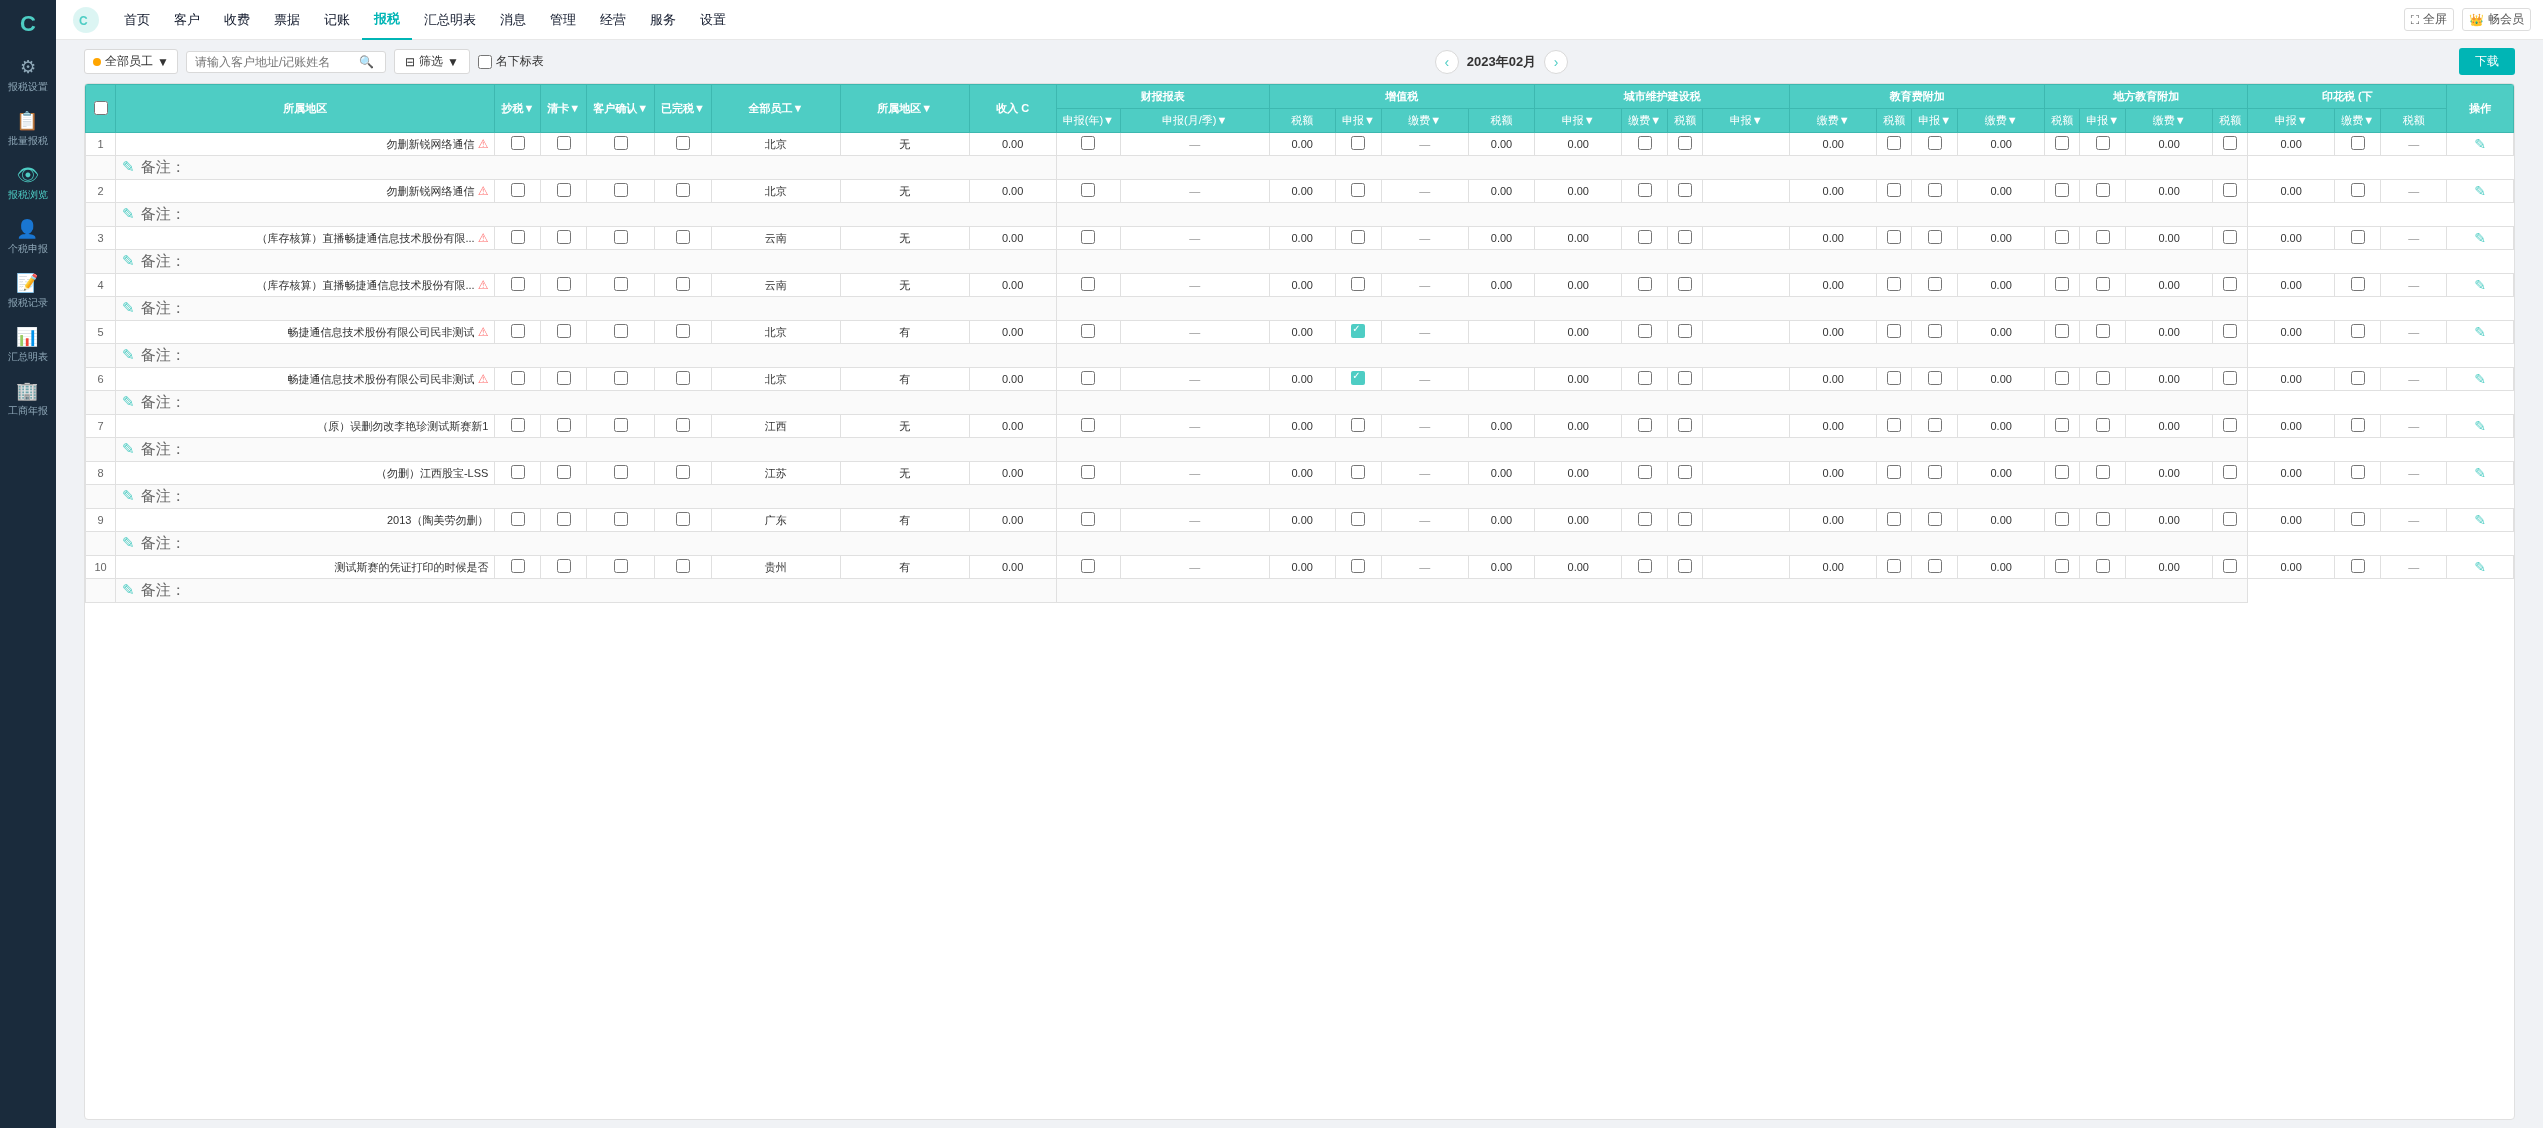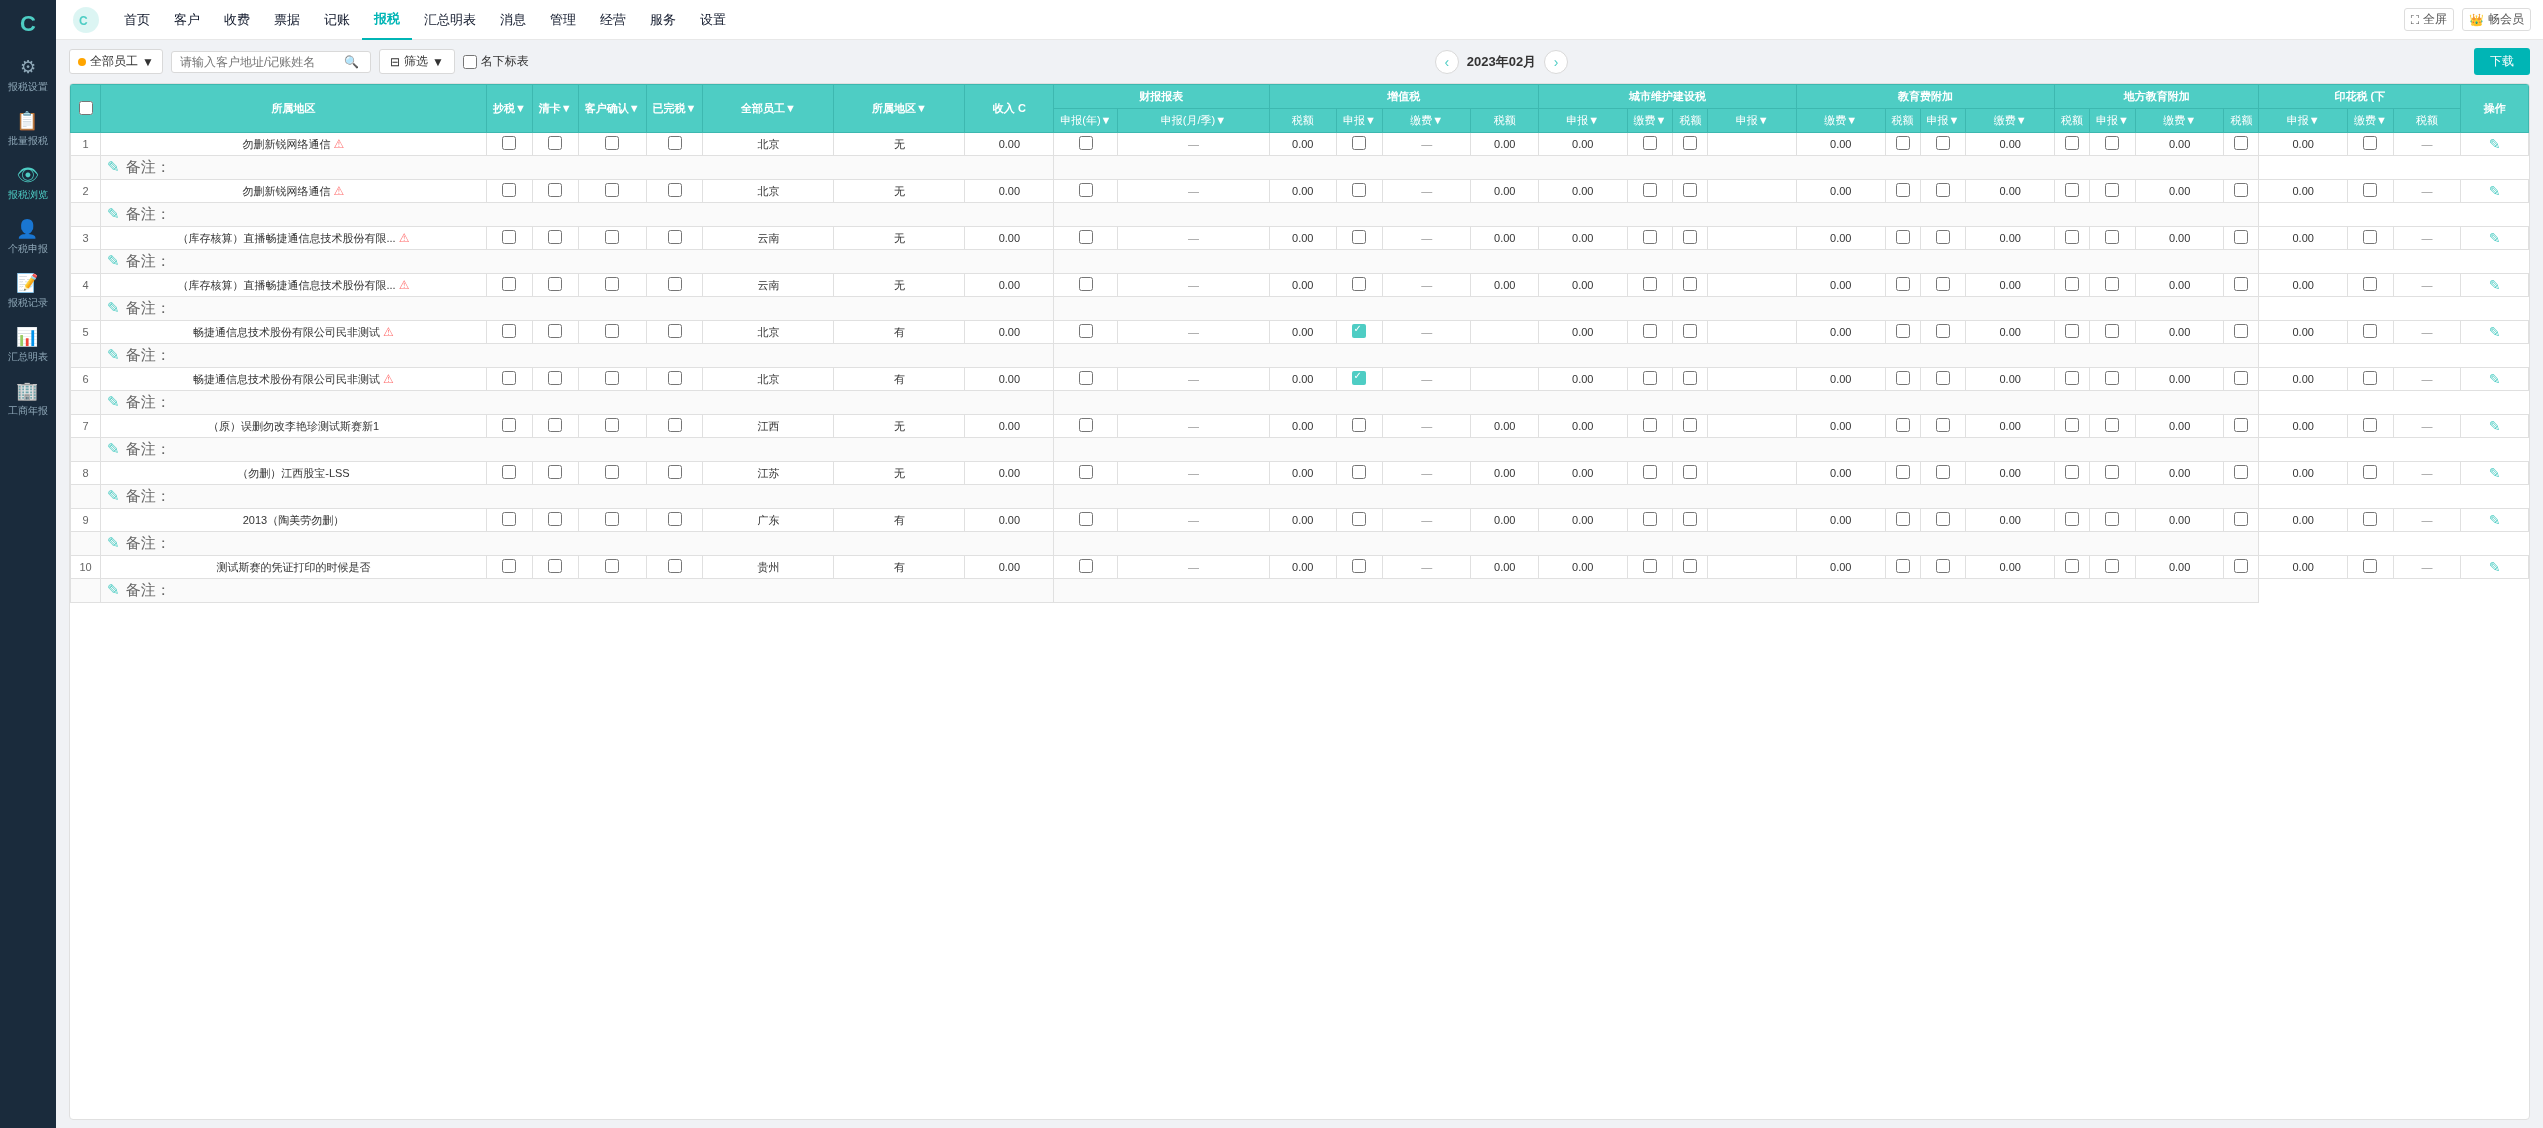--- a/index.html
+++ b/index.html
@@ -108,21 +108,21 @@
       border-radius: 3px;
       font-size: 12px;
     }
 
     
     .content {
       flex: 1;
       overflow: hidden;
       display: flex;
       flex-direction: column;
-      padding: 8px 13px;
+      padding: 8px 28px;
     }
 
     
     .toolbar {
       display: flex;
       align-items: center;
       margin-bottom: 8px;
       gap: 8px;
     }
     .select-box {
@@ -233,21 +233,21 @@
       font-size: 11px;
     }
     table tbody tr td {
       border: 1px solid #e0e0e0;
       padding: 3px 6px;
       text-align: center;
       font-size: 11px;
       background: #fff;
     }
     .row-num { color: #666; width: 30px; }
-    .row-name { text-align: center; max-width: 200px; overflow: hidden; text-overflow: ellipsis; white-space: nowrap; }
+    .row-name { text-align: right; max-width: 200px; overflow: hidden; text-overflow: ellipsis; white-space: nowrap; }
     .note-row td {
       background: #fafafa;
       border-top: none;
       padding: 2px 6px;
     }
     .note-cell {
       text-align: left;
       color: #666;
       font-size: 15px;
     }

